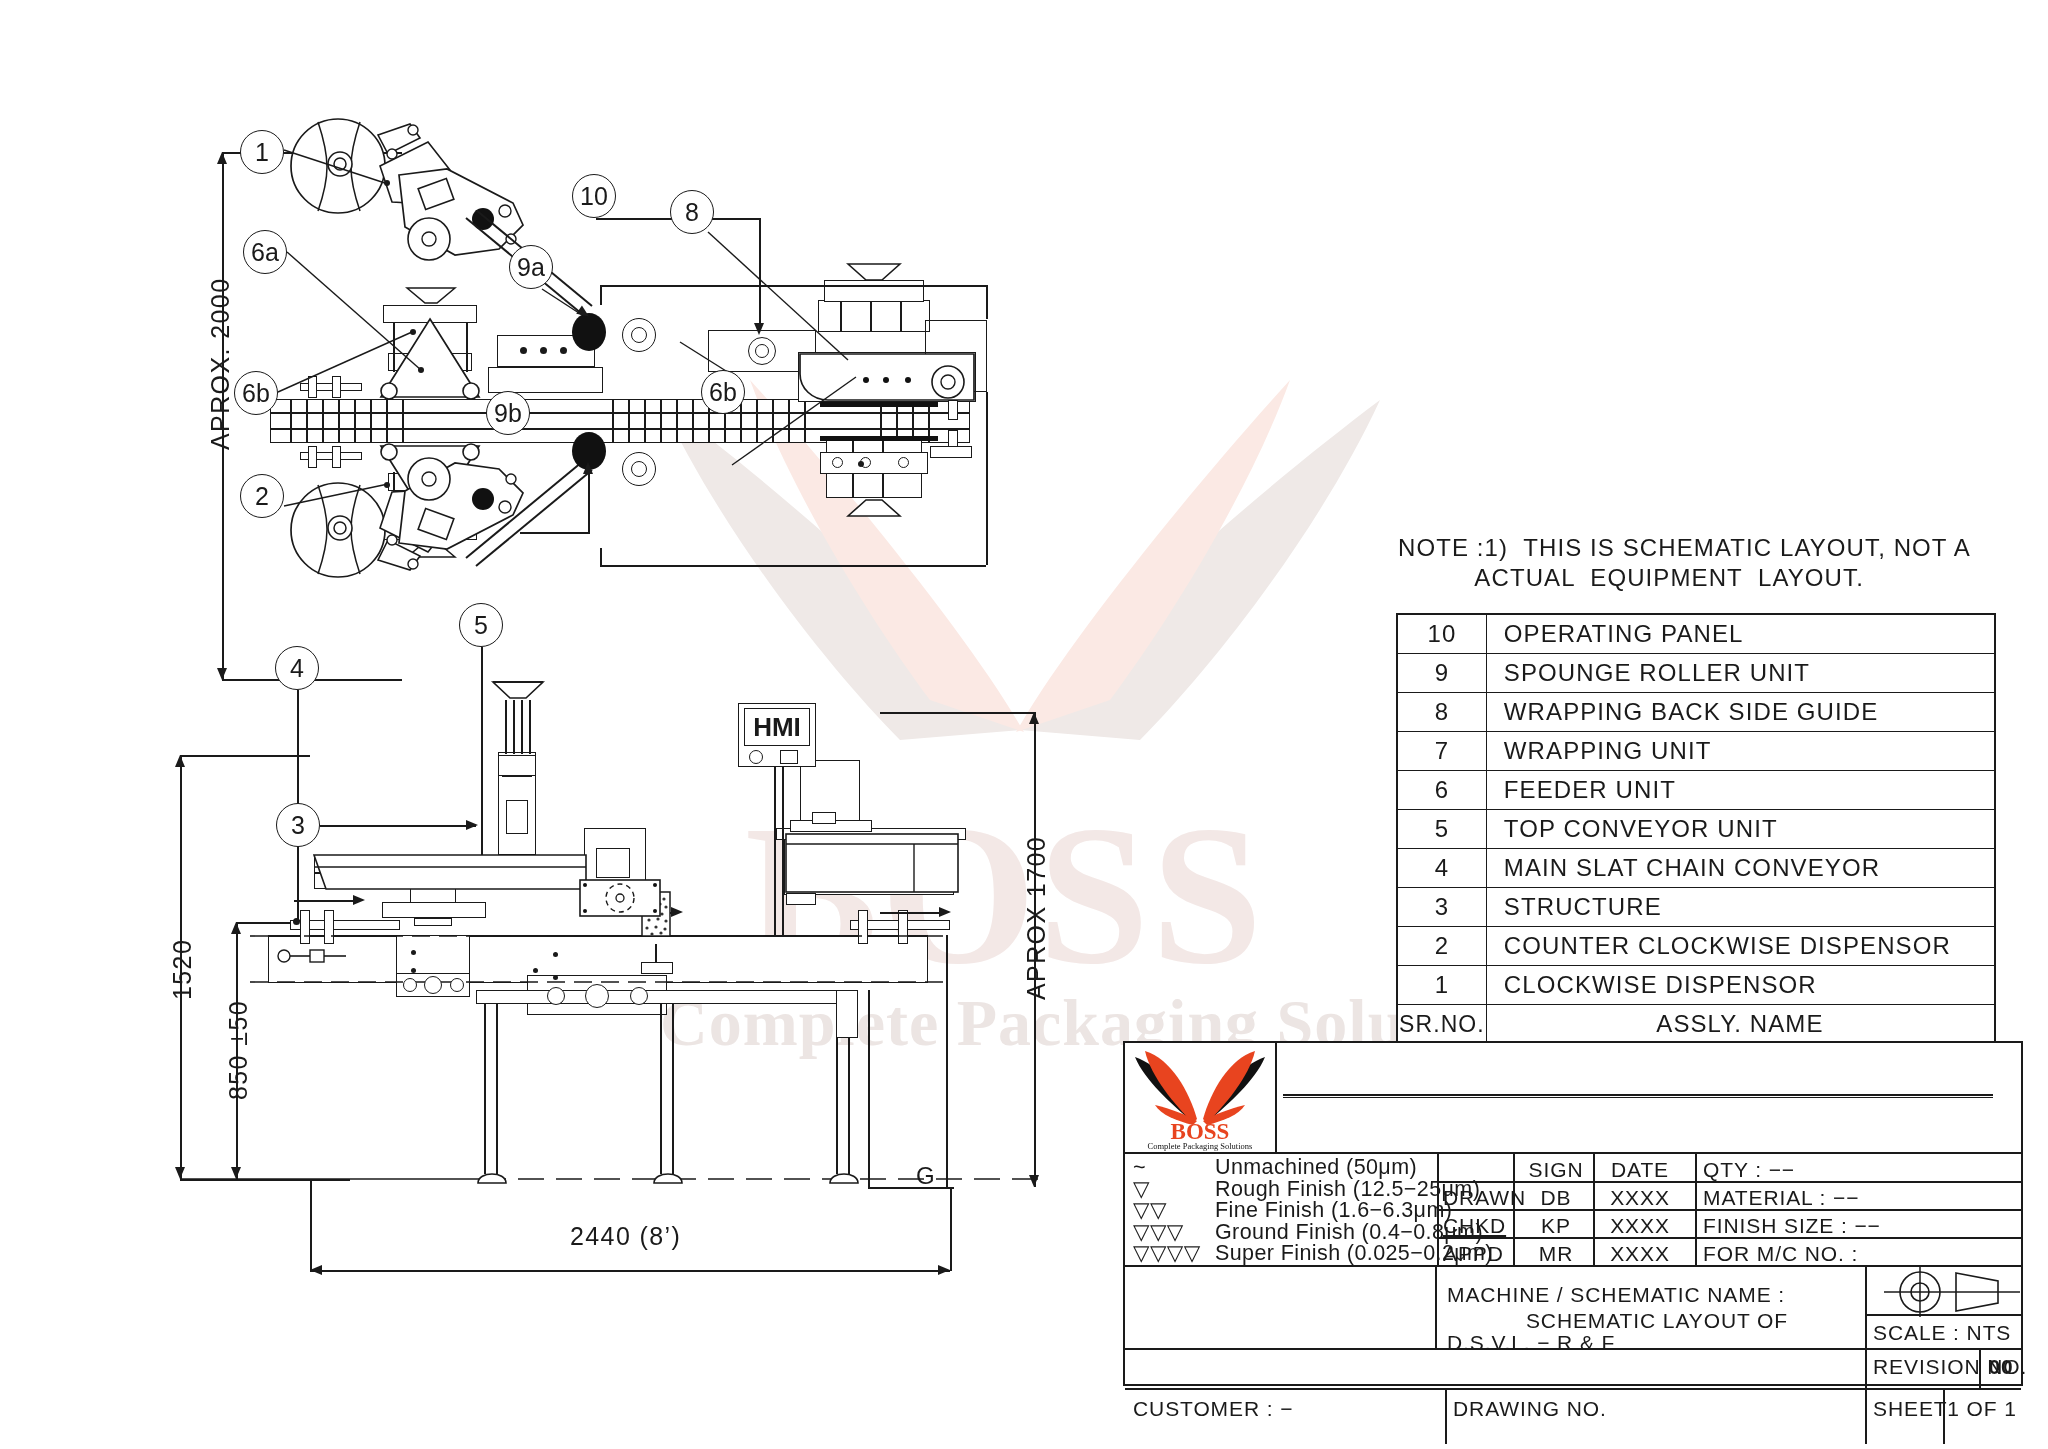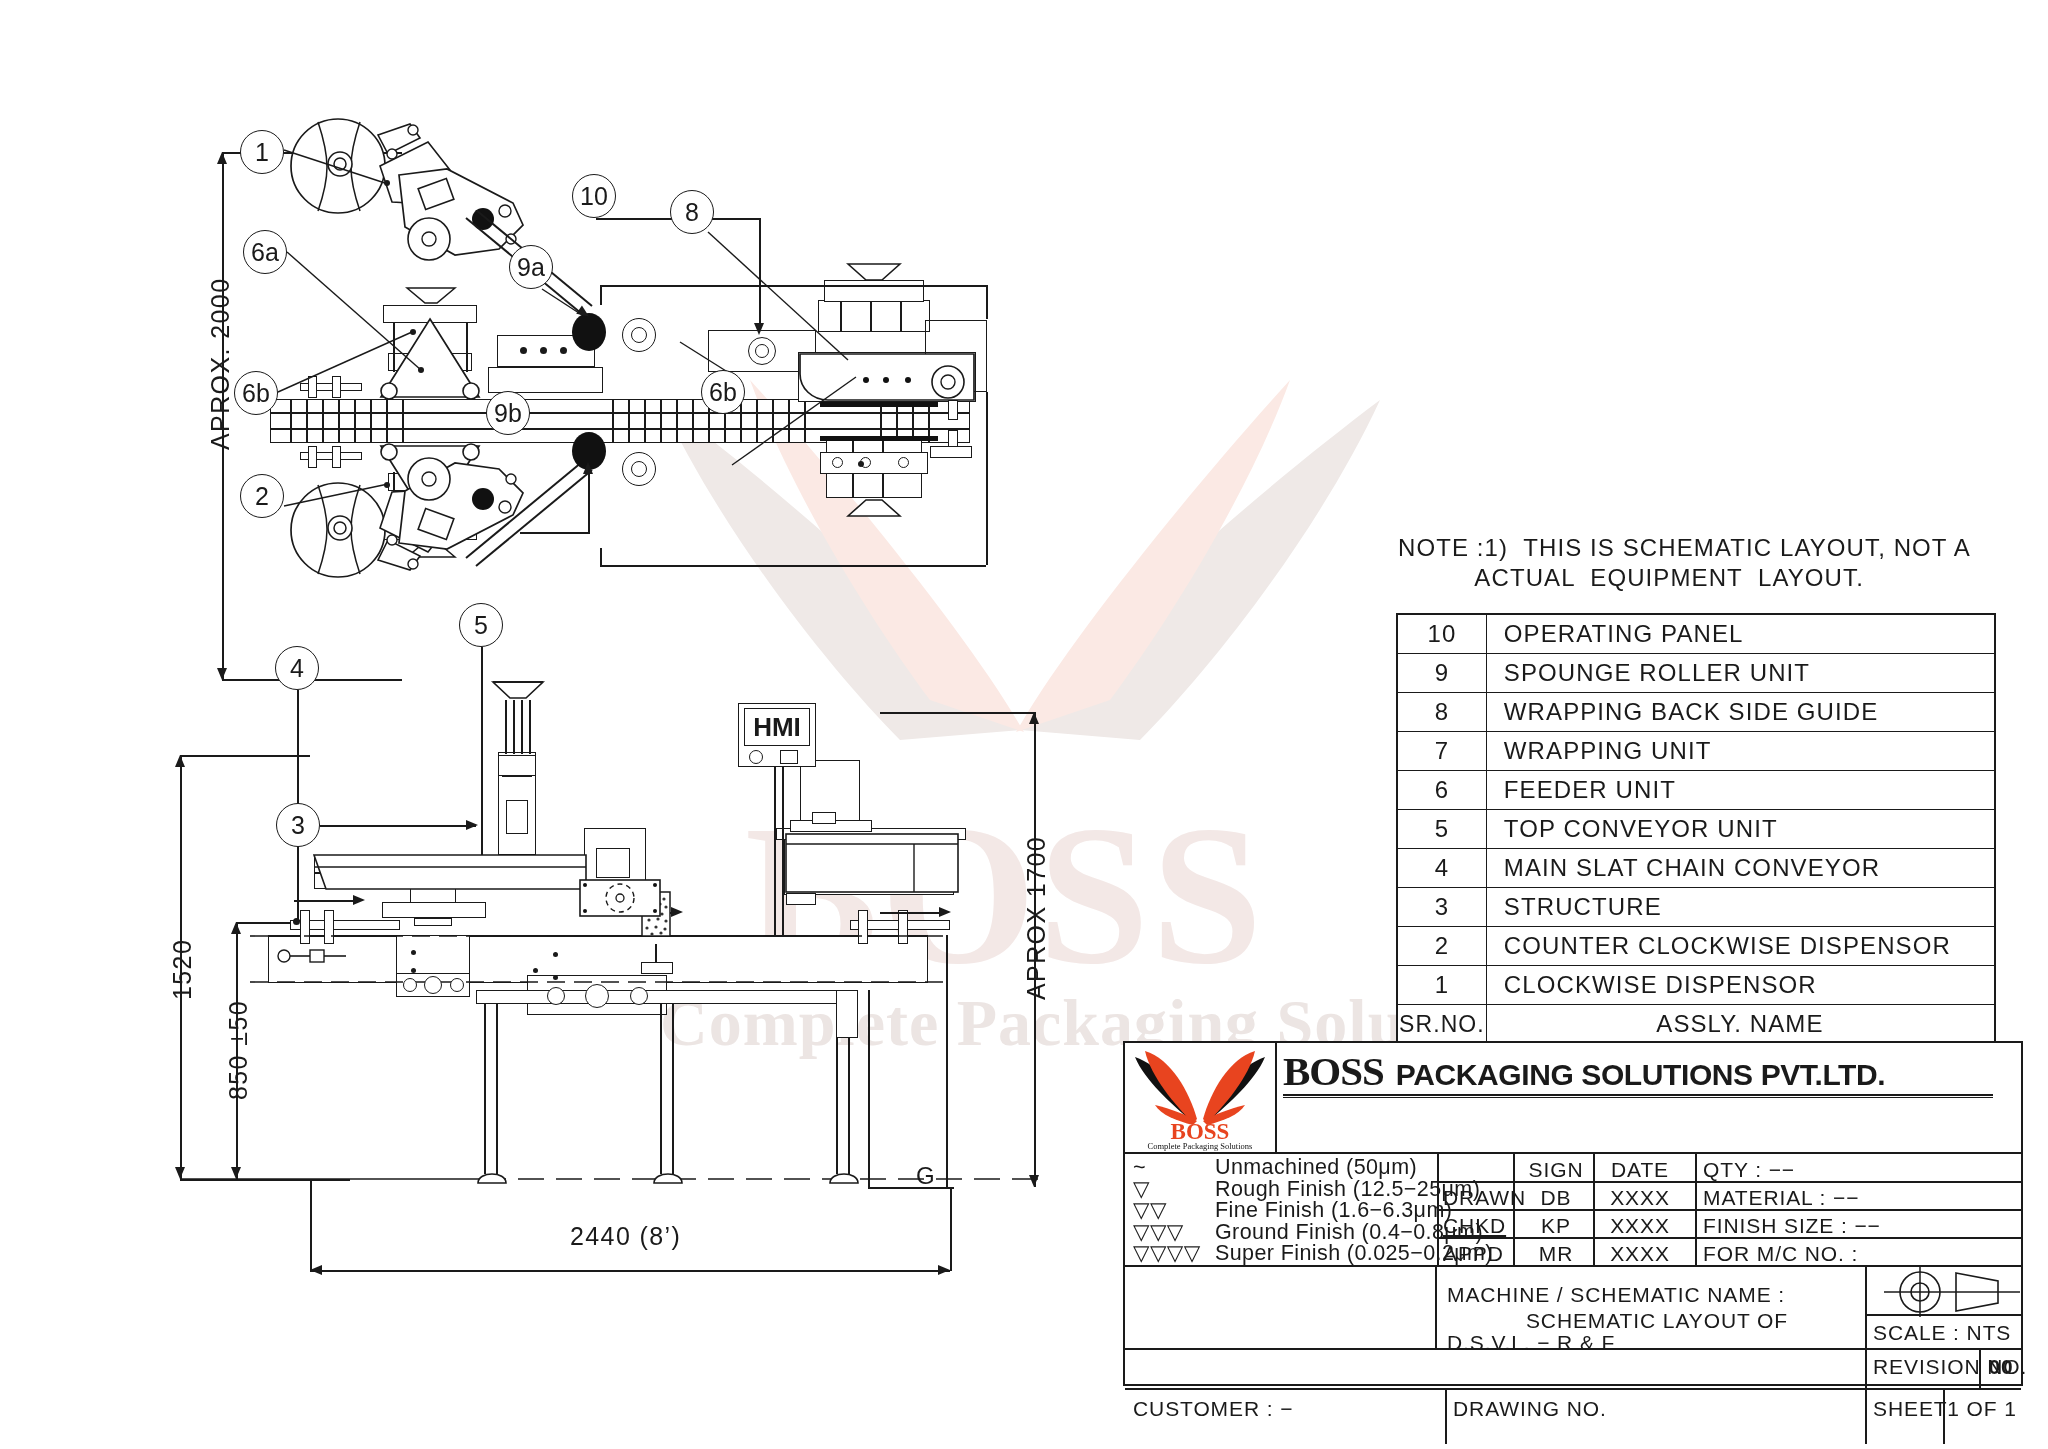--- a/index.html
+++ b/index.html
@@ -603,23 +603,20 @@
         <path d="M130 8 C 104 16, 86 48, 78 76 L 82 80 C 100 62, 124 34, 130 8 Z" fill="#E8441F"></path>
         <path d="M30 62 C 46 66, 62 72, 72 78 L 68 82 C 52 78, 36 72, 30 62 Z" fill="#E8441F"></path>
         <path d="M120 62 C 104 66, 88 72, 78 78 L 82 82 C 98 78, 114 72, 120 62 Z" fill="#E8441F"></path>
       </g>
       <text x="75" y="96" text-anchor="middle" font-family="Liberation Serif, serif" font-weight="bold" font-size="23" fill="#E8441F">BOSS</text>
       <text x="75" y="106" text-anchor="middle" font-family="Liberation Serif, serif" font-size="8.5" fill="#111111">Complete Packaging Solutions</text>
     </svg>
   </div>
   <div class="c" style="left:150px;top:0;height:109px;"></div>
 
-  <div id="co-name">
-    <span class="boss">BOSS</span><span style="display:inline-block;width:12px;"></span><span class="rest">PACKAGING SOLUTIONS PVT.LTD.</span>
-  </div>
   <div id="co-rule"></div>
 
   <div id="finish">
     <div><span class="sym">~</span><span>Unmachined  (50μm)</span></div>
     <div><span class="sym">▽</span><span>Rough  Finish  (12.5−25μm)</span></div>
     <div><span class="sym">▽▽</span><span>Fine  Finish  (1.6−6.3μm)</span></div>
     <div><span class="sym">▽▽▽</span><span>Ground  Finish  (0.4−0.8μm)</span></div>
     <div><span class="sym">▽▽▽▽</span><span>Super  Finish  (0.025−0.2μm)</span></div>
   </div>
 

